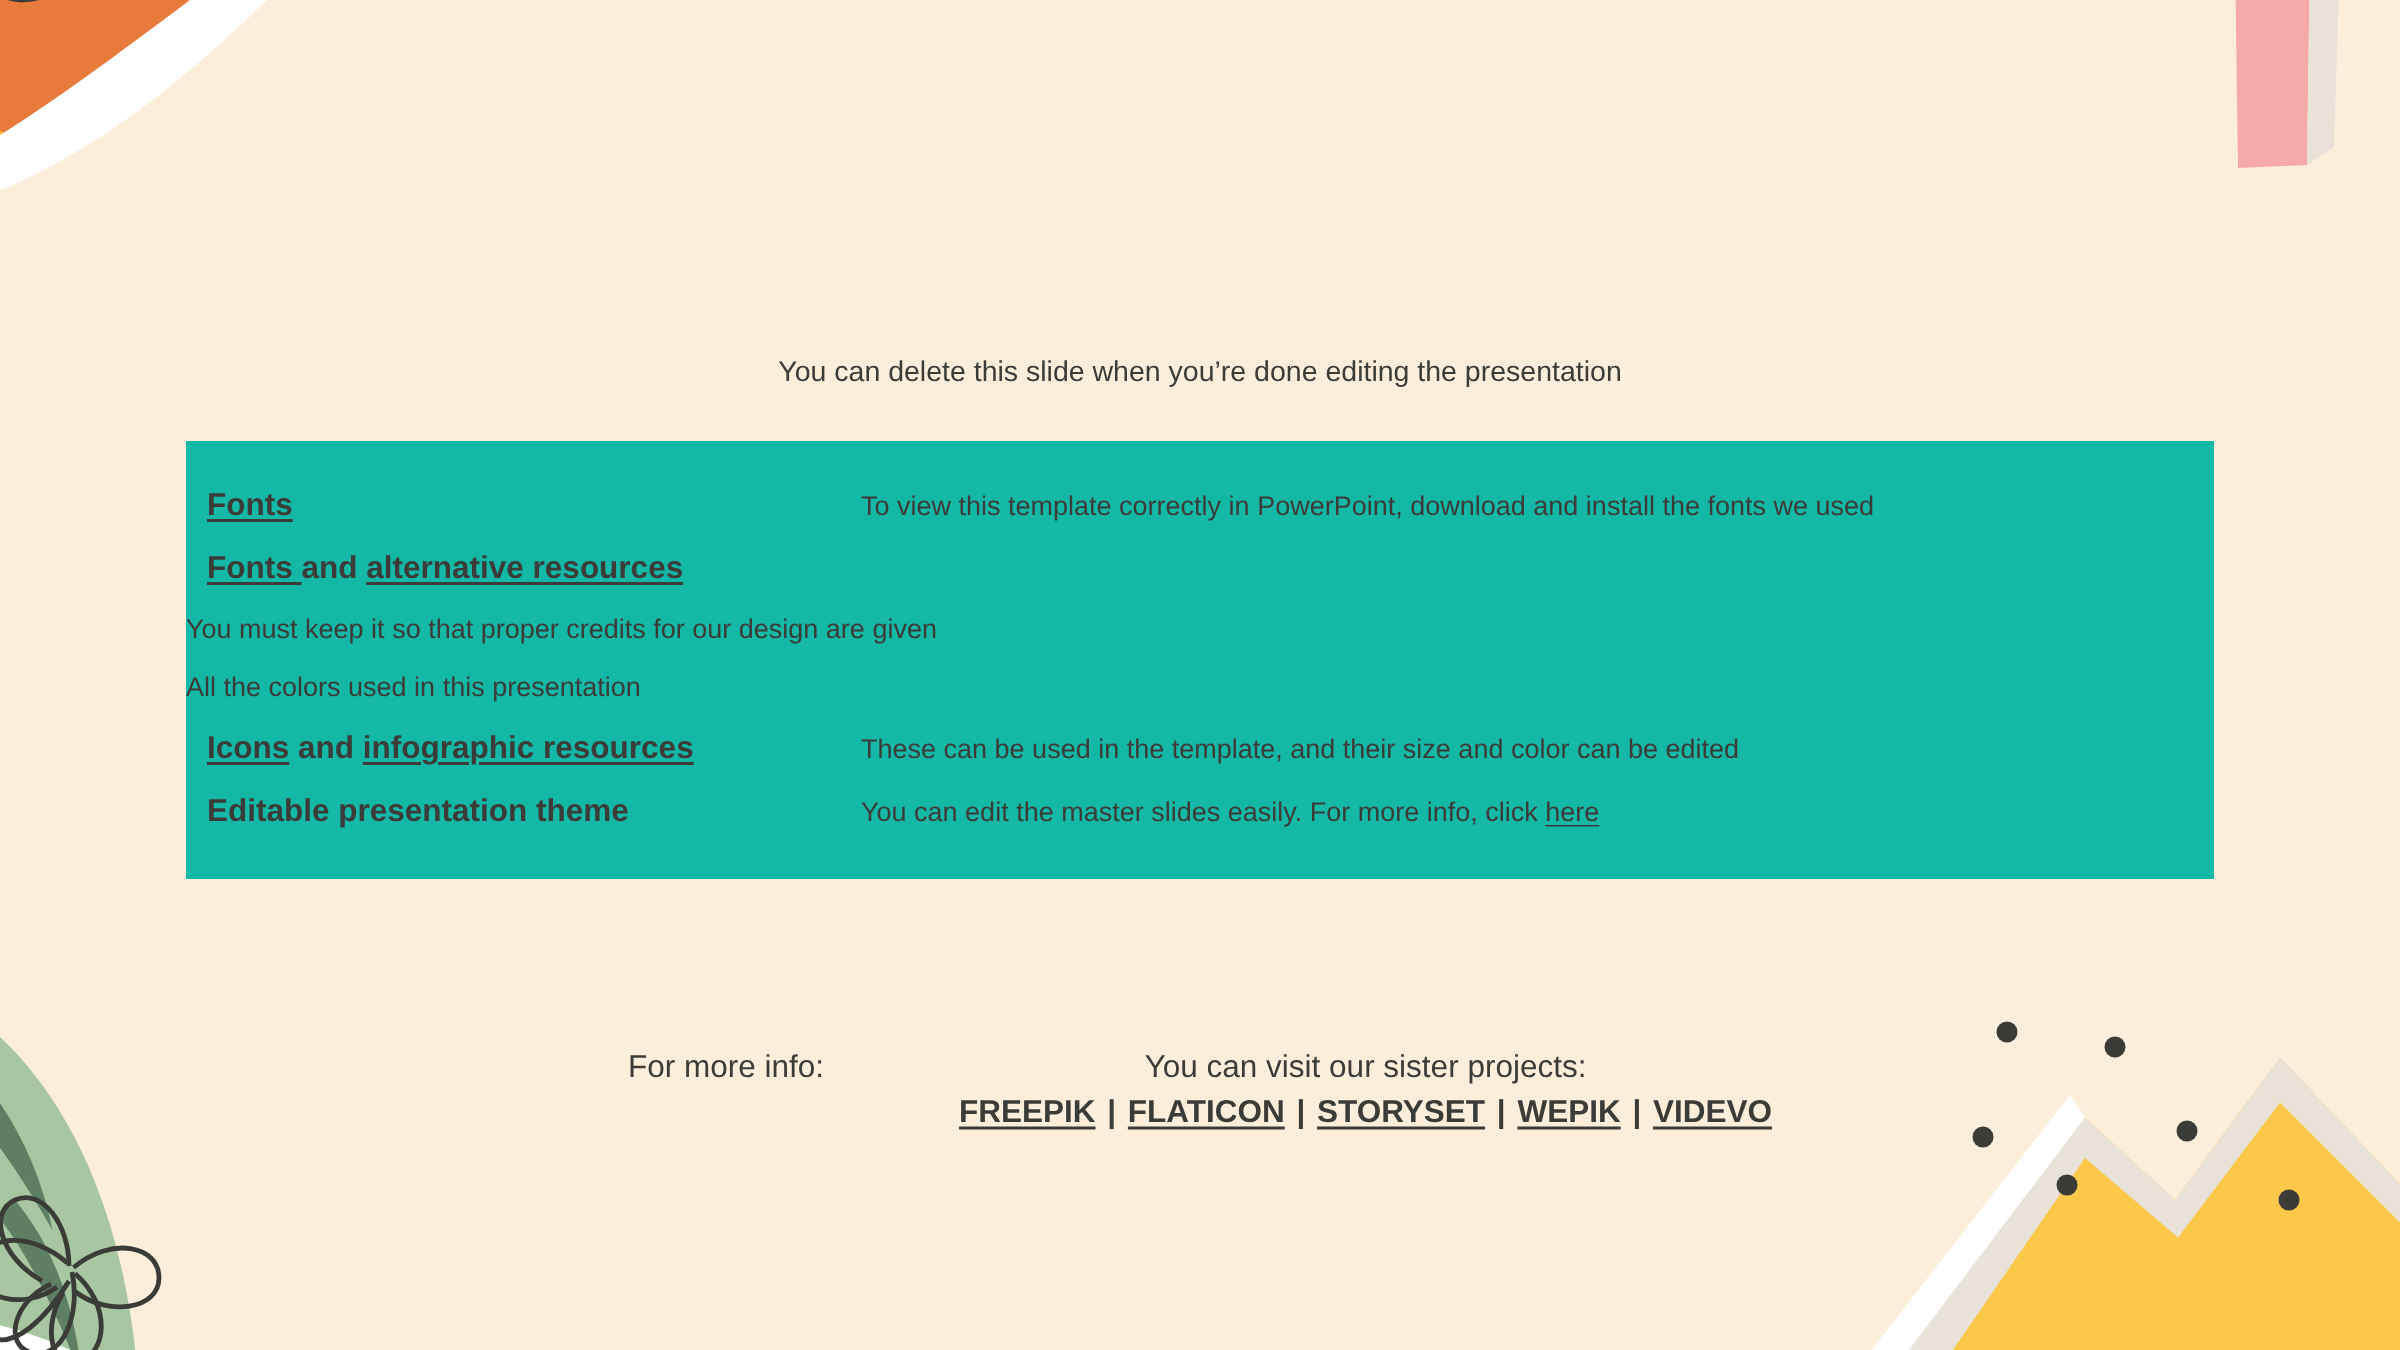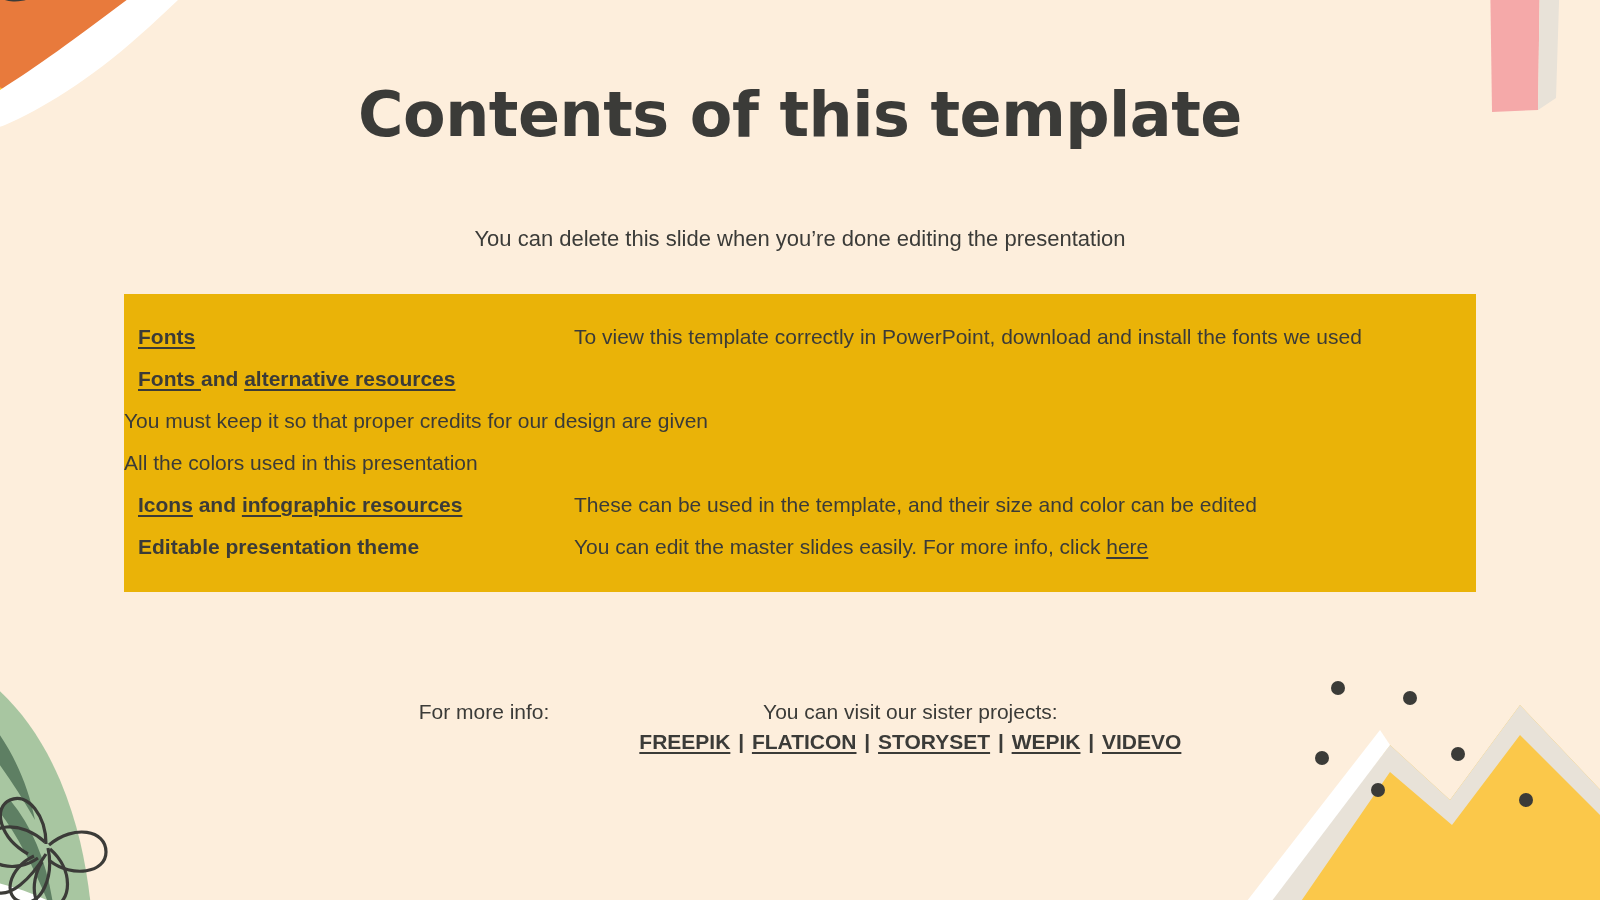--- a/index.html
+++ b/index.html
@@ -65,34 +65,34 @@
     text-align: center;
     font-size: 62px;
     font-weight: bold;
     letter-spacing: -0.5px;
     color: #3B3B38;
     font-family: "DejaVu Sans", sans-serif;
   }
 
   .subtitle {
     position: absolute;
-    top: 226px;
+    top: 238px;
     left: 0;
     right: 0;
     text-align: center;
-    font-size: 22px;
+    font-size: 19px;
     color: #3B3B38;
   }
 
   .table-card {
     position: absolute;
     left: 124px;
     top: 294px;
     width: 1352px;
-    background: #eab308;
+    background: #14b8a6;
     padding: 22px 0 24px 0;
     box-sizing: border-box;
   }
 
   .row {
     display: flex;
     align-items: baseline;
     padding: 9px 0;
   }
 
@@ -101,21 +101,21 @@
     padding-left: 14px;
     box-sizing: border-box;
     font-size: 21px;
     font-weight: bold;
     color: #3B3B38;
     white-space: nowrap;
   }
 
   .row .desc {
     flex: 1;
-    font-size: 21px;
+    font-size: 18px;
     color: #3B3B38;
   }
 
   .u {
     text-decoration: underline;
     text-underline-offset: 3px;
   }
 
   .link {
     text-decoration: underline;
@@ -195,21 +195,20 @@
   <circle cx="248" cy="38" r="7" fill="#3B3B38"></circle>
   <circle cx="320" cy="48" r="7" fill="#3B3B38"></circle>
   <circle cx="232" cy="108" r="7" fill="#3B3B38"></circle>
   <circle cx="368" cy="104" r="7" fill="#3B3B38"></circle>
   <circle cx="288" cy="140" r="7" fill="#3B3B38"></circle>
   <circle cx="436" cy="150" r="7" fill="#3B3B38"></circle>
 </svg>
 
 <div class="slide">
 
-  <div class="title">Contents of this template</div>
 
   <div class="subtitle">You can delete this slide when you’re done editing the presentation</div>
 
   <div class="table-card" id="contents-table">
       <div class="row">
         <div class="label"><span class="u link">Fonts</span></div>
         <div class="desc">To view this template correctly in PowerPoint, download and install the fonts we used</div>
       </div>
       <div class="row">
         <div class="label"><span class="u link">Fonts </span><span>and </span><span class="u link">alternative resources</span></div>

